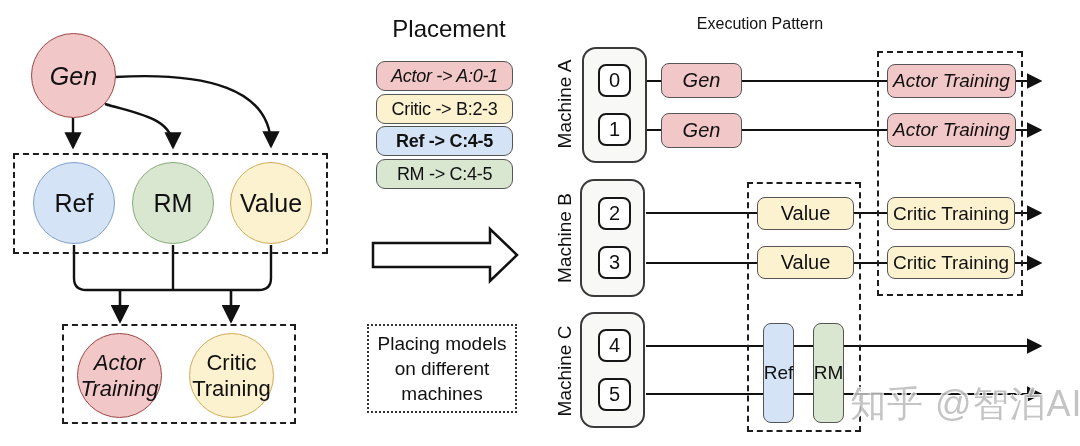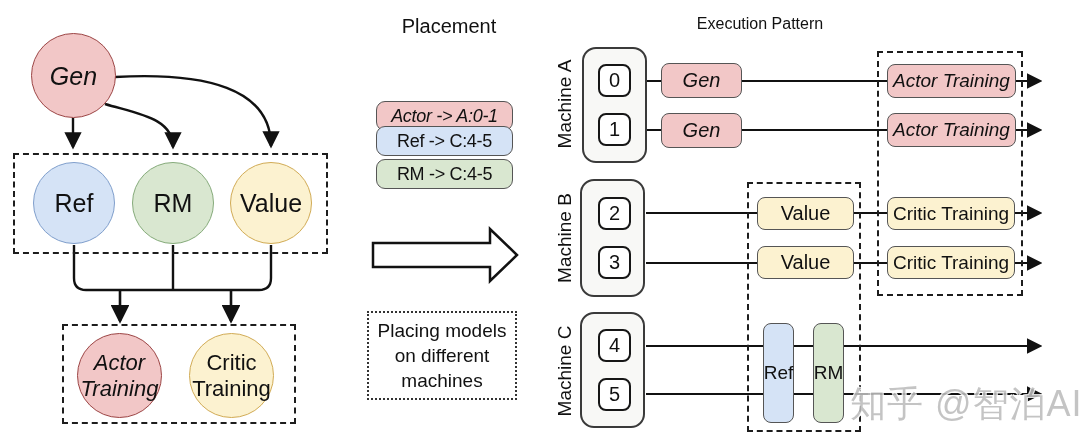--- a/index.html
+++ b/index.html
@@ -110,33 +110,36 @@
 
   <div class="dashed-box" style="left:62px;top:324px;width:234px;height:100px;"></div>
 
   <div class="circle c-pink two-line" style="left:77px;top:333px;width:85px;height:85px;">
     <span>Actor Training</span>
   </div>
   <div class="circle c-yellow two-line" style="left:189px;top:333px;width:85px;height:85px;">
     <span>Critic Training</span>
   </div>
 
-  <div class="abs title" style="left:349px;top:15px;font-size:20px;">Placement</div>
-
-  <div class="pill c-pink" style="top:61px;margin-top:40px;">
+  <div class="abs title" style="left:349px;top:15px;font-size:24px;">Placement</div>
+
+  <div class="pill c-pink" style="top:61px;">
     <span>Actor -&gt; A:0-1</span>
   </div>
-  <div class="pill c-blue" style="top:126px;">
+  <div class="pill c-yellow" style="top:94px;">
+    <span>Critic -&gt; B:2-3</span>
+  </div>
+  <div class="pill c-blue" style="top:126px;font-weight:bold;">
     <span>Ref -&gt; C:4-5</span>
   </div>
   <div class="pill c-green" style="top:159px;">
     <span>RM -&gt; C:4-5</span>
   </div>
 
-  <div class="dotted-box" style="left:367px;top:311px;width:150px;height:89px;">
+  <div class="dotted-box" style="left:367px;top:324px;width:150px;height:89px;">
     <span>Placing models on different machines</span>
   </div>
 
   <div class="abs title" style="left:660px;top:15px;font-size:16px;">Execution Pattern</div>
 
   <div class="dashed-box" style="left:877px;top:51px;width:146px;height:245px;"></div>
   <div class="dashed-box" style="left:747px;top:182px;width:114px;height:250px;"></div>
 
   <div class="mlabel" style="top:92px;">Machine A</div>
   <div class="machine-box" style="left:582px;top:47px;height:116px;"></div>

